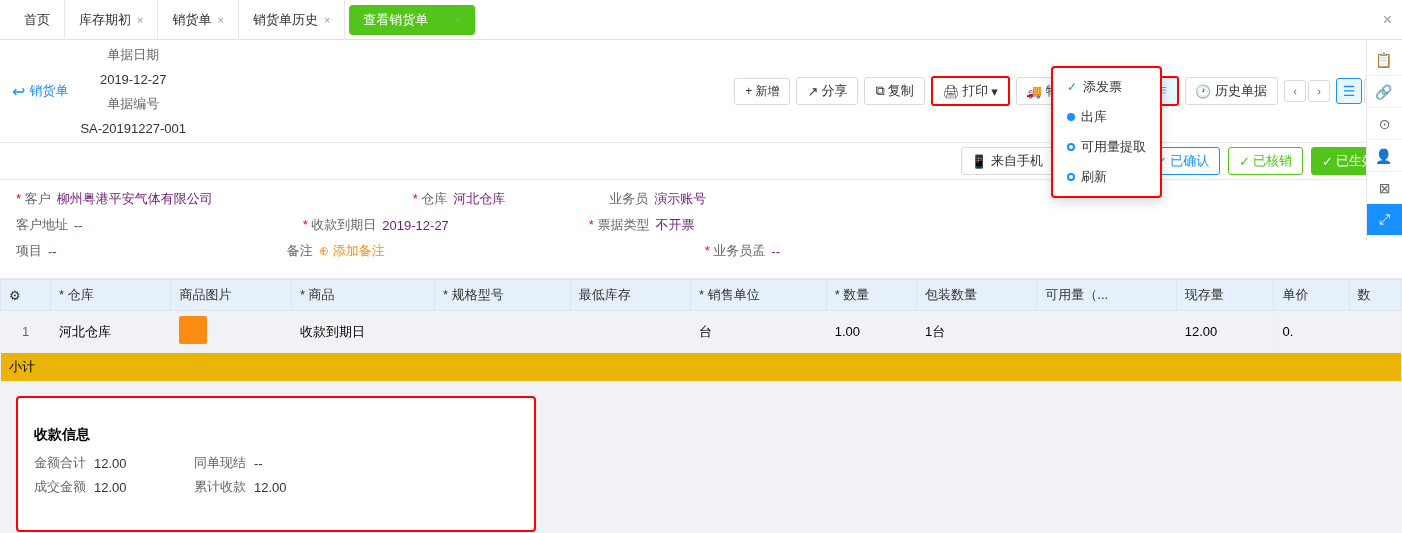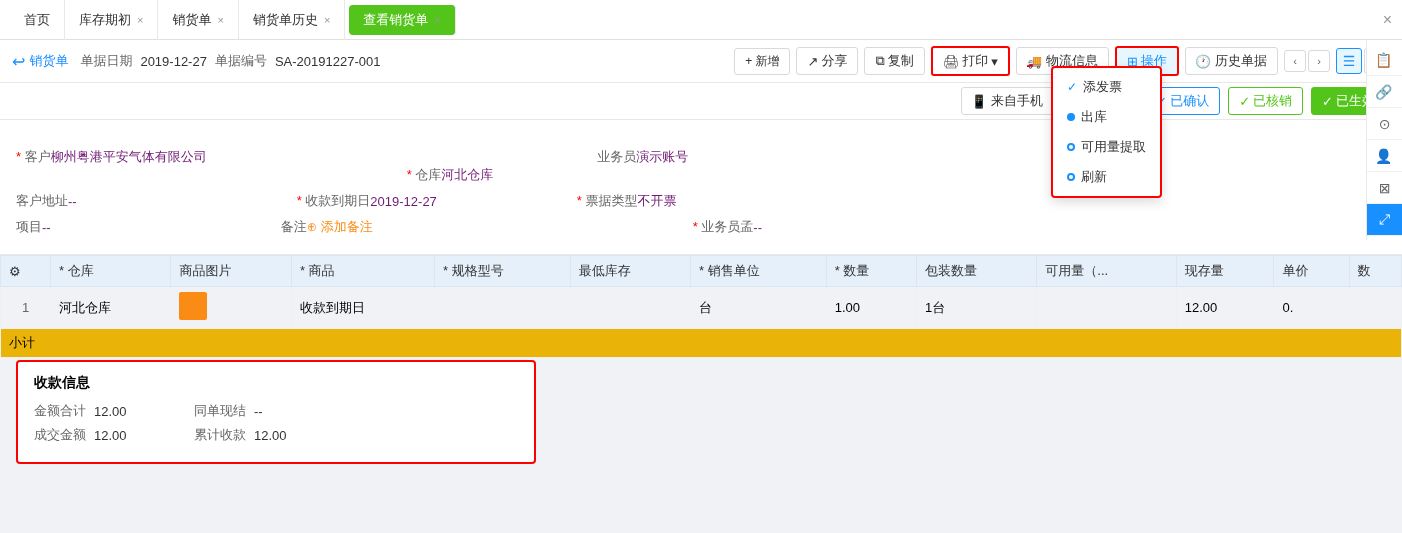--- a/index.html
+++ b/index.html
@@ -13,56 +13,56 @@
     }
     .tab-item {
       display: flex; align-items: center; padding: 0 14px; height: 40px;
       cursor: pointer; color: #333; font-size: 13px; border-right: 1px solid #e8e8e8;
       white-space: nowrap;
     }
     .tab-item .close-icon {
       margin-left: 6px; color: #999; font-size: 11px; cursor: pointer;
     }
     .tab-item.highlight {
-      background: #52c41a; color: #fff; border-radius: 4px; margin: 0 4px; height: 30px;
+      background: #52c41a; color: #fff; border-radius: 4px; margin: 0 4px; height: 30px; gap: 20px;
     }
     .tab-close-btn {
       position: absolute; right: 10px; top: 50%; transform: translateY(-50%);
       font-size: 16px; cursor: pointer; color: #999;
     }
 
     
     .header-bar {
       display: flex; align-items: center; padding: 6px 12px;
       background: #fff; border-bottom: 1px solid #e8e8e8;
     }
     .header-left { display: flex; align-items: center; gap: 12px; flex: 1; }
     .doc-type { color: #1890ff; font-size: 13px; display: flex; align-items: center; gap: 4px; }
-    .doc-info { display: flex; align-items: center; gap: 8px; color: #333; font-size: 13px; }
+    .doc-info { display: flex; align-items: center; gap: 8px; color: #333; font-size: 13px; flex-direction: column; }
     .doc-info label { color: #666; }
     .header-actions {
       display: flex; align-items: center; gap: 6px;
     }
     .btn {
       display: flex; align-items: center; gap: 3px; padding: 4px 10px;
       border: 1px solid #d9d9d9; border-radius: 3px; background: #fff;
       cursor: pointer; font-size: 12px; color: #333; white-space: nowrap;
     }
     .btn-success { background: #fff; color: #52c41a; border-color: #52c41a; }
     .btn-green-filled { background: #52c41a; color: #fff; border-color: #52c41a; }
 
     
     .form-area {
       padding: 10px 16px; background: #fff;
     }
     .form-row {
       display: flex; align-items: center; margin-bottom: 8px; gap: 20px;
     }
     .form-field {
-      display: flex; align-items: center; 
+      display: flex; align-items: center; gap: 6px;
     }
     .form-label { color: #666; white-space: nowrap; }
     .required::before { content: '* '; color: red; }
     .form-value { color: #701a75; }
     .add-note { color: #fa8c16; cursor: pointer; }
 
     
     .action-row {
       display: flex; align-items: center; justify-content: flex-end; padding: 4px 16px;
       border-bottom: 1px solid #e8e8e8; gap: 8px; background: #fff;
@@ -79,21 +79,21 @@
       font-weight: normal; white-space: nowrap; color: #333;
     }
     tbody tr { border-bottom: 1px solid #f0f0f0; }
     tbody td { padding: 5px 8px; border: 1px solid #f0f0f0; }
     .subtotal-row td { background: #eab308; }
     .row-num { color: #666; text-align: center; }
     .product-img { width: 28px; height: 28px; background: #fa8c16; display: inline-block; border-radius: 2px; }
 
     
     .footer-info {
-      border: 2px solid red; margin: 2px 16px; padding: 12px 16px;
+      border: 2px solid red; margin: 14px 16px; padding: 28px 16px;
       border-radius: 4px; background: #fff; max-width: 520px;
     }
     .footer-title { font-weight: bold; margin-bottom: 10px; font-size: 14px; }
     .footer-row { display: flex; gap: 40px; margin-bottom: 6px; }
     .footer-item { display: flex; align-items: center; gap: 8px; min-width: 120px; }
     .footer-item label { color: #666; }
     .footer-item .value { color: #333; }
     .overdue { color: #ff4d4f; }
     .date-red { color: #ff4d4f; }
 
@@ -247,21 +247,21 @@
       <span>已生效</span>
     </button>
   </div>
 
   <div class="form-area">
     <div class="form-row">
       <div class="form-field">
         <span class="form-label required">客户</span>
         <span class="form-value">柳州粤港平安气体有限公司</span>
       </div>
-      <div class="form-field" style="margin-left: 180px; margin-top: 36px;">
+      <div class="form-field" style="margin-left: 180px;">
         <span class="form-label required">仓库</span>
         <span class="form-value">河北仓库</span>
       </div>
       <div class="form-field" style="margin-left: 84px;">
         <span class="form-label">业务员</span>
         <span class="form-value">演示账号</span>
       </div>
     </div>
     <div class="form-row">
       <div class="form-field">

